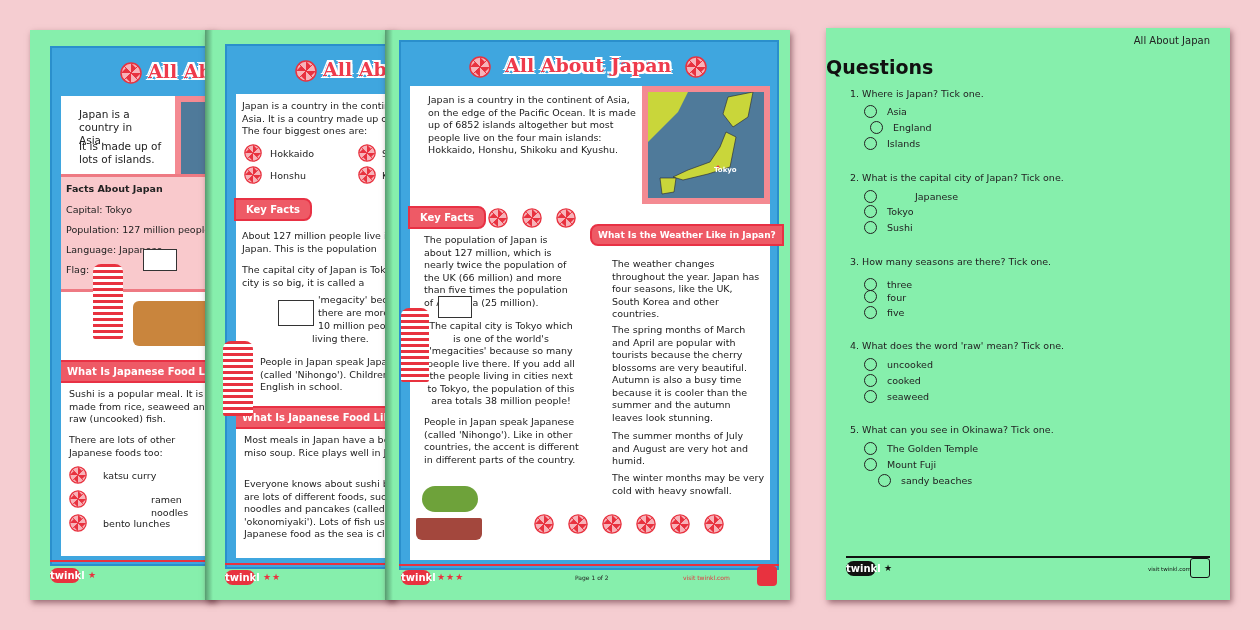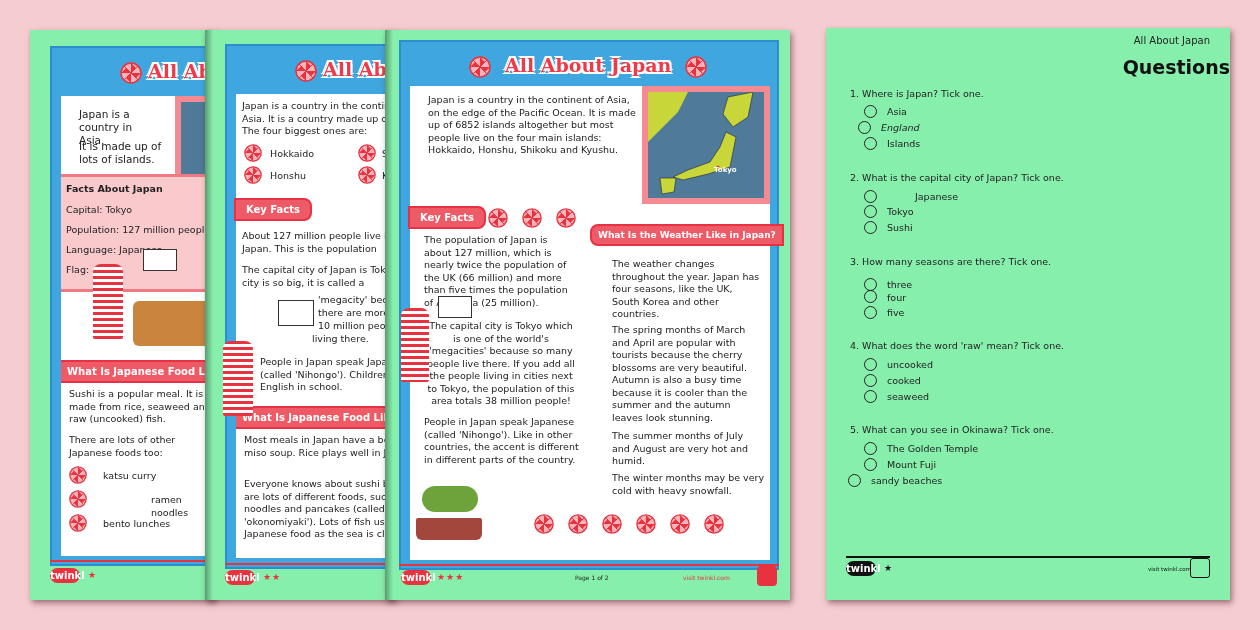--- a/index.html
+++ b/index.html
@@ -232,28 +232,28 @@
   <div class="footer-line" style="left:14px;top:534px;width:380px;"></div>
   <div class="twinkl" style="left:16px;top:540px;">twinkl</div>
   <div class="stars" style="left:52px;top:542px;">★★★</div>
   <div style="position:absolute;left:190px;top:544px;font-size:6px;color:#222;">Page 1 of 2</div>
   <div style="position:absolute;left:298px;top:544px;font-size:6px;color:#e8323f;">visit twinkl.com</div>
   <div class="twinkl" style="left:372px;top:536px;width:20px;height:20px;border-radius:4px;"></div>
 </div>
 
 <div class="page" style="left:826px;top:28px;width:404px;height:572px;">
   <div style="position:absolute;right:20px;top:7px;font-size:10px;color:#222;">All About Japan</div>
-  <div class="q-title" style="left:0;width:404px;text-align:right;top:28px;">Questions</div>
+  <div class="q-title" style="left:0;width:404px;text-align:left;top:28px;">Questions</div>
 
   <div class="q" style="left:24px;top:60px;">1.  Where is Japan? Tick one.</div>
   <div class="opt" style="left:38px;top:77px;">
       <span class="radio"></span>
       <span>Asia</span>
     </div>
-  <div class="opt" style="left:32px;top:93px;font-style:italic;">
+  <div class="opt" style="left:44px;top:93px;">
       <span class="radio"></span>
       <span>England</span>
     </div>
   <div class="opt" style="left:38px;top:109px;">
       <span class="radio"></span>
       <span>Islands</span>
     </div>
 
   <div class="q" style="left:24px;top:144px;">2.  What is the capital city of Japan? Tick one.</div>
   <div class="opt" style="left:38px;top:162px;gap:28px;">
@@ -299,21 +299,21 @@
 
   <div class="q" style="left:24px;top:396px;">5.  What can you see in Okinawa? Tick one.</div>
   <div class="opt" style="left:38px;top:414px;">
       <span class="radio"></span>
       <span>The Golden Temple</span>
     </div>
   <div class="opt" style="left:38px;top:430px;">
       <span class="radio"></span>
       <span>Mount Fuji</span>
     </div>
-  <div class="opt" style="left:22px;top:446px;">
+  <div class="opt" style="left:52px;top:446px;">
       <span class="radio"></span>
       <span>sandy beaches</span>
     </div>
 
   <div style="position:absolute;left:20px;top:528px;width:364px;height:1.5px;background:#111;"></div>
   <div class="twinkl" style="left:20px;top:533px;background:#111;">twinkl</div>
   <div class="stars" style="left:58px;top:535px;color:#111;">★</div>
   <div style="position:absolute;left:322px;top:538px;font-size:5.5px;color:#111;">visit twinkl.com</div>
   <div style="position:absolute;left:364px;top:530px;width:20px;height:20px;border:1px solid #111;border-radius:3px;"></div>
 </div>

